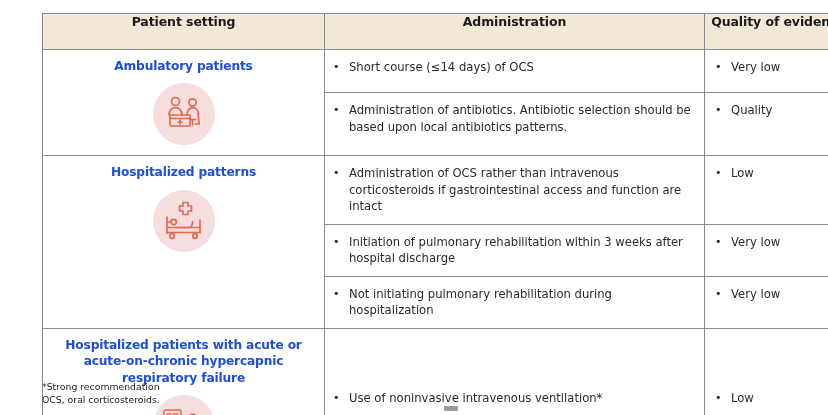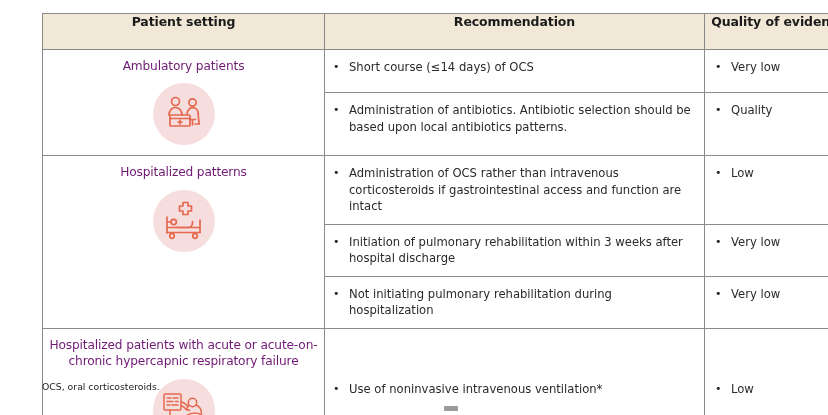--- a/index.html
+++ b/index.html
@@ -44,22 +44,22 @@
   }
 
   
   td.setting {
     text-align: center;
     padding: 8px 6px 10px 6px;
     border-right: 1px solid #5e5e5e;
   }
   .setting-title {
     font-size: 12.2px;
-    font-weight: normal;
-    color: #701a75;
+    font-weight: bold;
+    color: #1d4ed8;
     line-height: 1.35;
     letter-spacing: -0.15px;
     display: block;
   }
   .icon-wrap {
     margin: 9px auto 0 auto;
     width: 62px; height: 62px;
     border-radius: 50%;
     background: #f6dede;
     display: flex;
@@ -116,21 +116,21 @@
   <div class="table-wrap">
     <table class="rec-table">
       <colgroup>
         <col class="c-setting">
           <col class="c-rec">
           <col class="c-evi">
       </colgroup>
       <thead>
         <tr>
           <th>Patient setting</th>
-          <th>Recommendation</th>
+          <th>Administration</th>
           <th>Quality of evidence</th>
         </tr>
       </thead>
       <tbody>
 
         <tr class="sec-start">
           <td class="setting" rowspan="2">
             <span class="setting-title">Ambulatory patients</span>
             <span class="icon-wrap">
               <svg width="44" height="40" viewBox="0 0 44 40" fill="none" stroke="#e4694f" stroke-width="1.7" stroke-linecap="round" stroke-linejoin="round">
@@ -264,18 +264,19 @@
               <span class="bullet-text">Low</span>
             </div>
           </td>
         </tr>
 
       </tbody>
     </table>
   </div>
 
   <div class="footnotes">
+    <div>*Strong recommendation</div>
     <div>OCS, oral corticosteroids.</div>
   </div>
 
   <div class="bottom-nub"></div>
 
 </div>
 
 </body></html>

